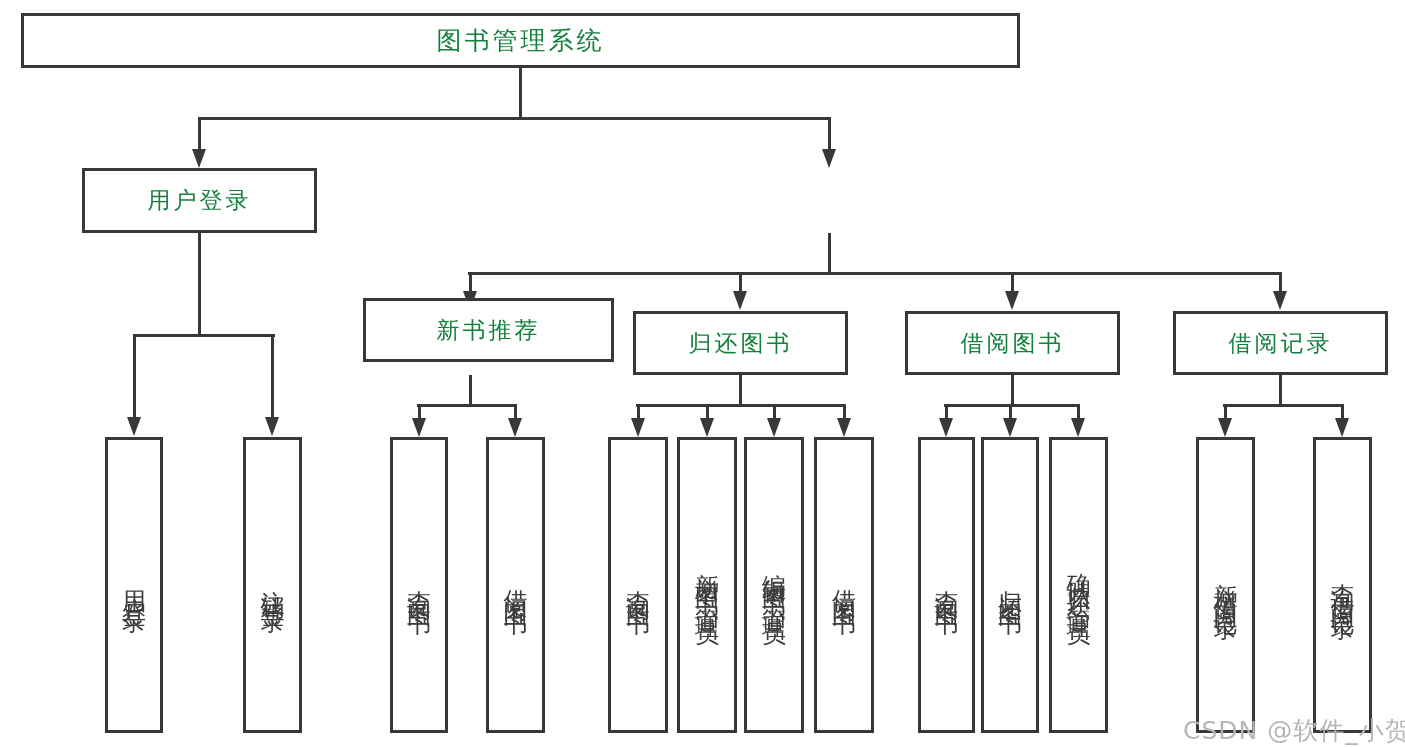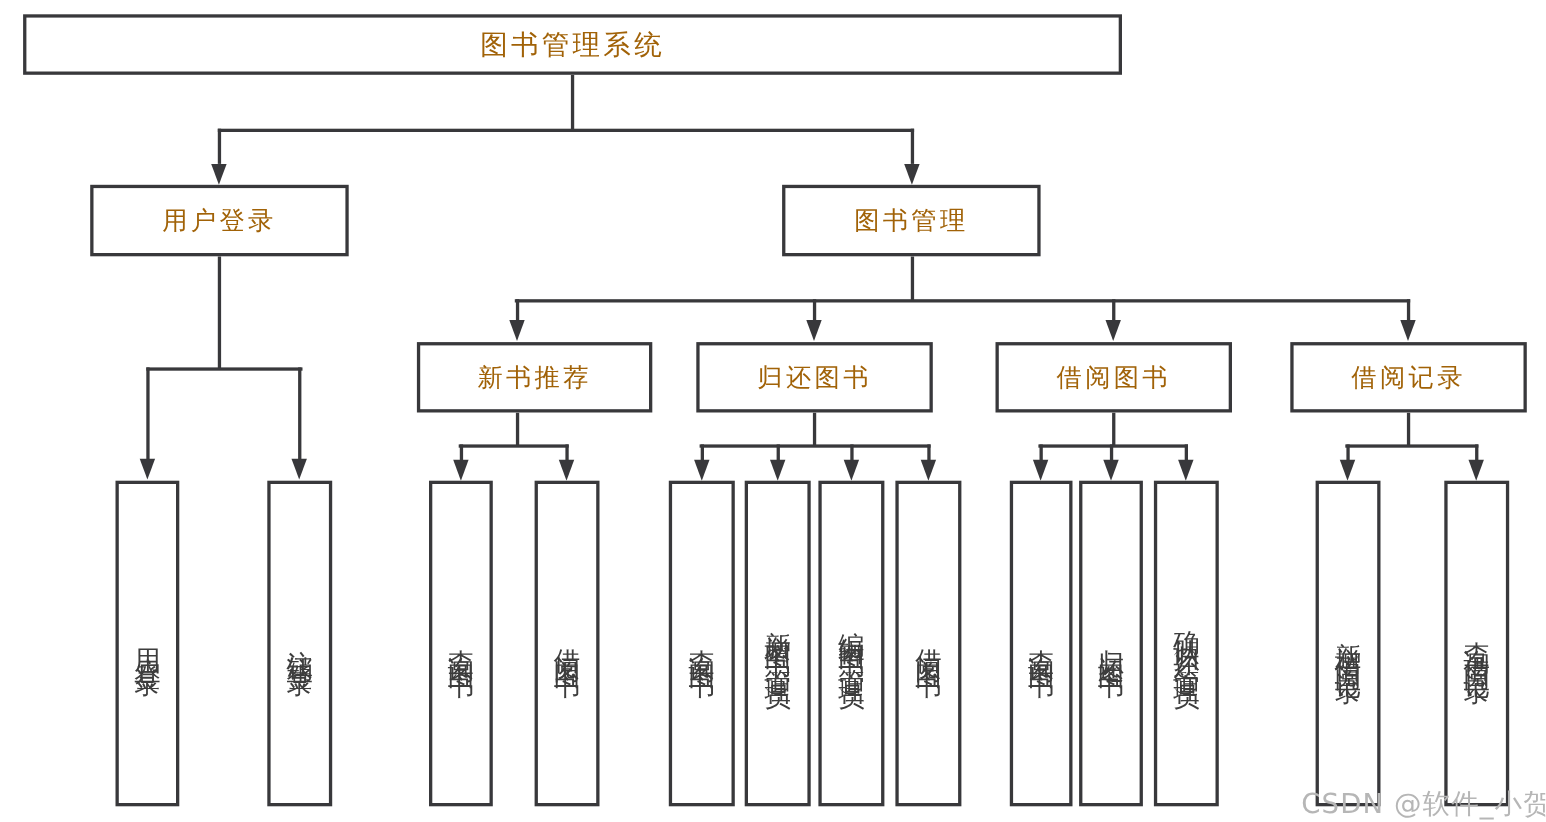--- a/index.html
+++ b/index.html
@@ -13,21 +13,21 @@
   }
   
   .node {
     position: absolute;
     box-sizing: border-box;
     border: 3px solid #38383b;
     background: #ffffff;
     display: flex;
     align-items: center;
     justify-content: center;
-    color: #a16207;
+    color: #15803d;
     font-size: 23px;
     letter-spacing: 3px;
     z-index: 2;
   }
   .node.root { font-size: 25px; }
   
   .leaf {
     position: absolute;
     box-sizing: border-box;
     border: 3px solid #38383b;
@@ -71,25 +71,22 @@
 
 <div class="canvas">
 
   <div class="node root" style="left:21px; top:13px; width:999px; height:55px;">
     <span>图书管理系统</span>
   </div>
 
   <div class="node" style="left:82px; top:168px; width:235px; height:65px;">
     <span>用户登录</span>
   </div>
-  <div class="node" style="left:711px; top:168px; width:235px; height:65px;">
-    <span>图书管理</span>
-  </div>
 
-  <div class="node" style="left:363px; top:311px; width:214px; height:64px;margin-left:16px;">
+  <div class="node" style="left:363px; top:298px; width:251px; height:64px;">
     <span>新书推荐</span>
   </div>
   <div class="node" style="left:633px; top:311px; width:215px; height:64px;">
     <span>归还图书</span>
   </div>
   <div class="node" style="left:905px; top:311px; width:215px; height:64px;">
     <span>借阅图书</span>
   </div>
   <div class="node" style="left:1173px; top:311px; width:215px; height:64px;">
     <span>借阅记录</span>

